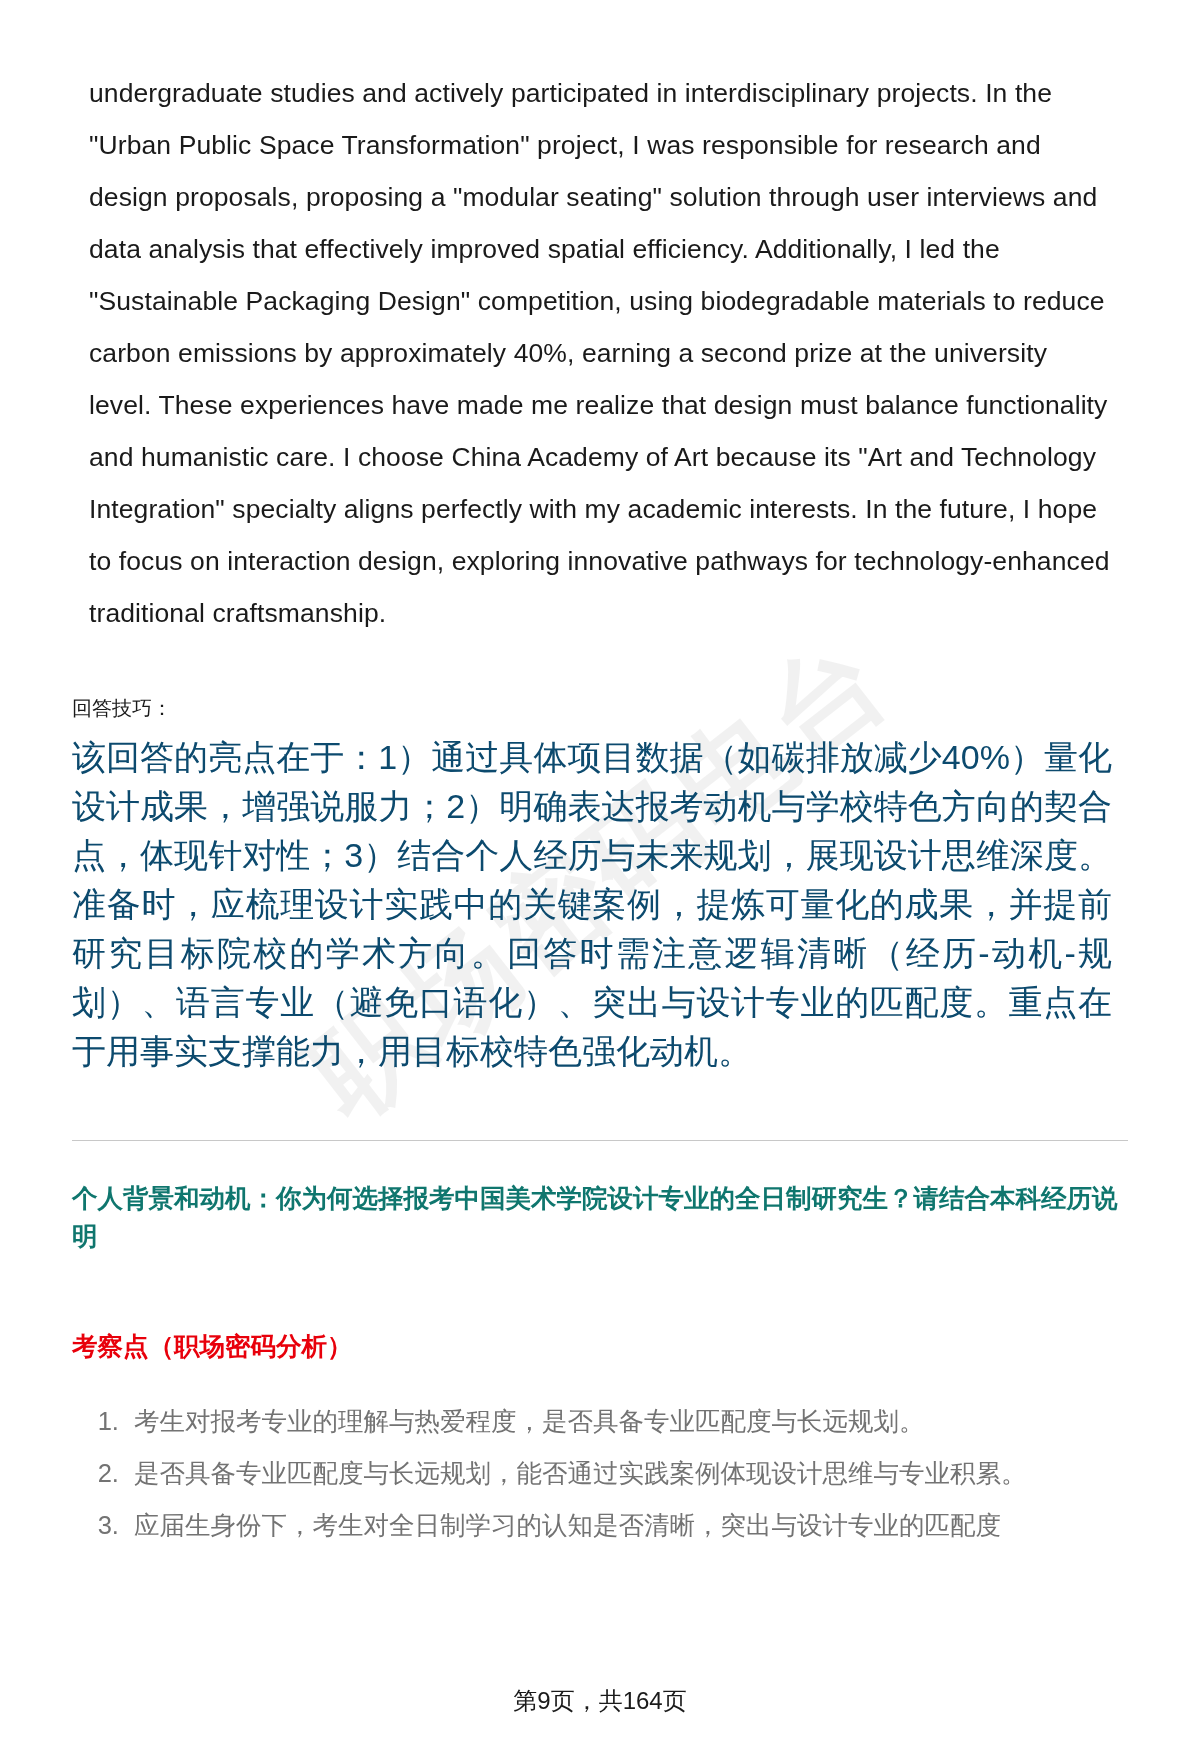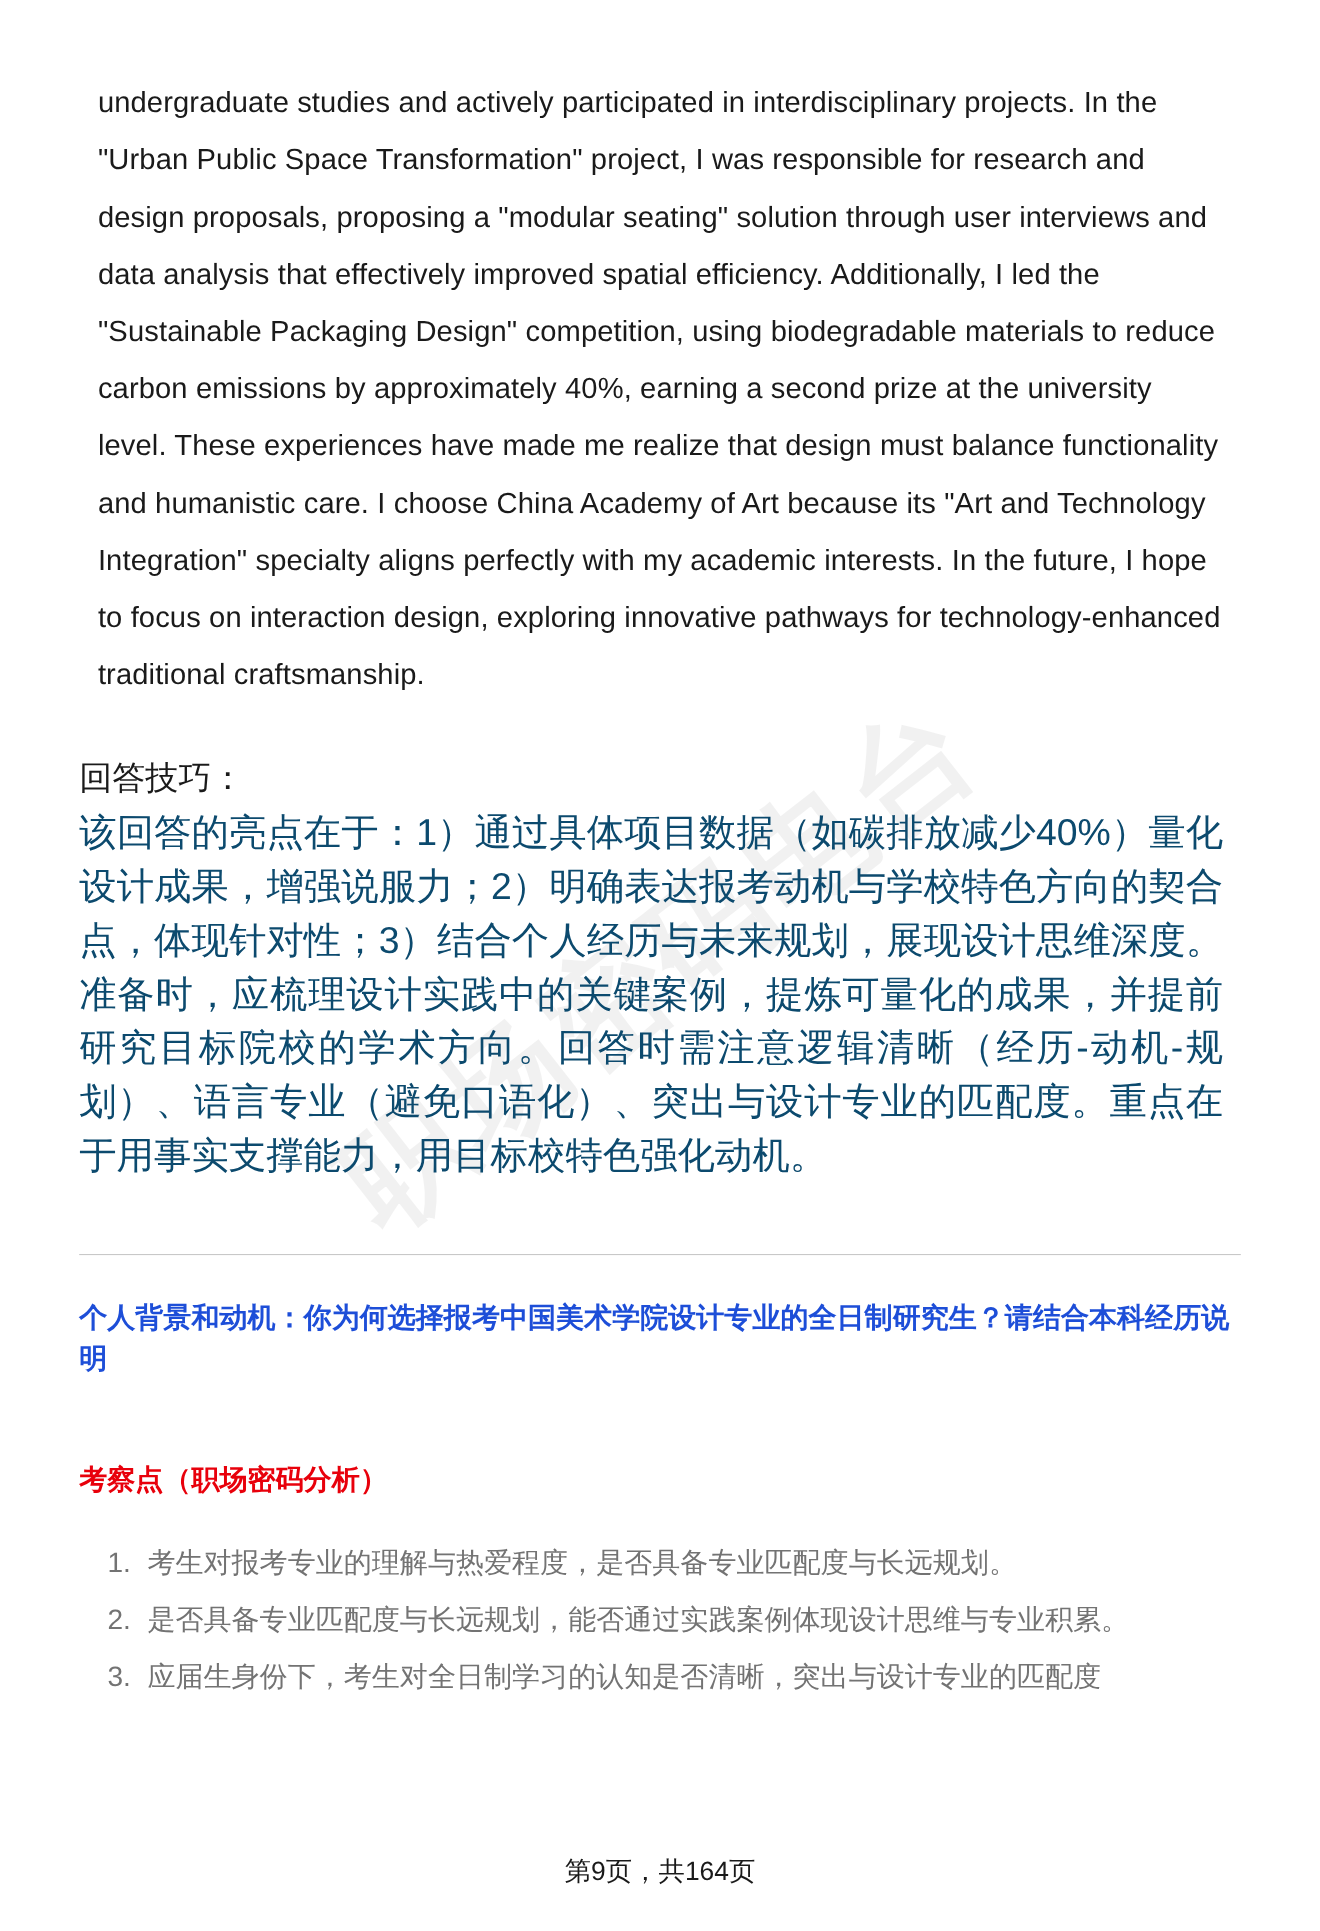--- a/index.html
+++ b/index.html
@@ -48,39 +48,39 @@
     z-index: 10;
   }
   p.body-en {
     font-size: 26.5px;
     line-height: 52px;
     margin: 17px;
     color: #1a1a1a;
     letter-spacing: 0.1px;
   }
   .tips-label {
-    font-size: 30px;
+    font-size: 20px;
     line-height: 46px;
     margin: 46px 0 0 0;
     color: #1a1a1a;
   }
   .tips-body {
     font-size: 34px;
     line-height: 49px;
     margin: 2px 16px 0 0;
     color: #0c4a6e;
     text-align: justify;
   }
   hr.divider {
     border: none;
     border-top: 1px solid #c8c8c8;
     margin: 64px 0 0 0;
   }
   .q-title {
-    color: #1d4ed8;
+    color: #0f766e;
     font-weight: 700;
     font-size: 25.5px;
     line-height: 38px;
     margin: 38px 0 0 0;
   }
   .section-head {
     color: #e8000b;
     font-weight: 700;
     font-size: 25.5px;
     line-height: 38px;

